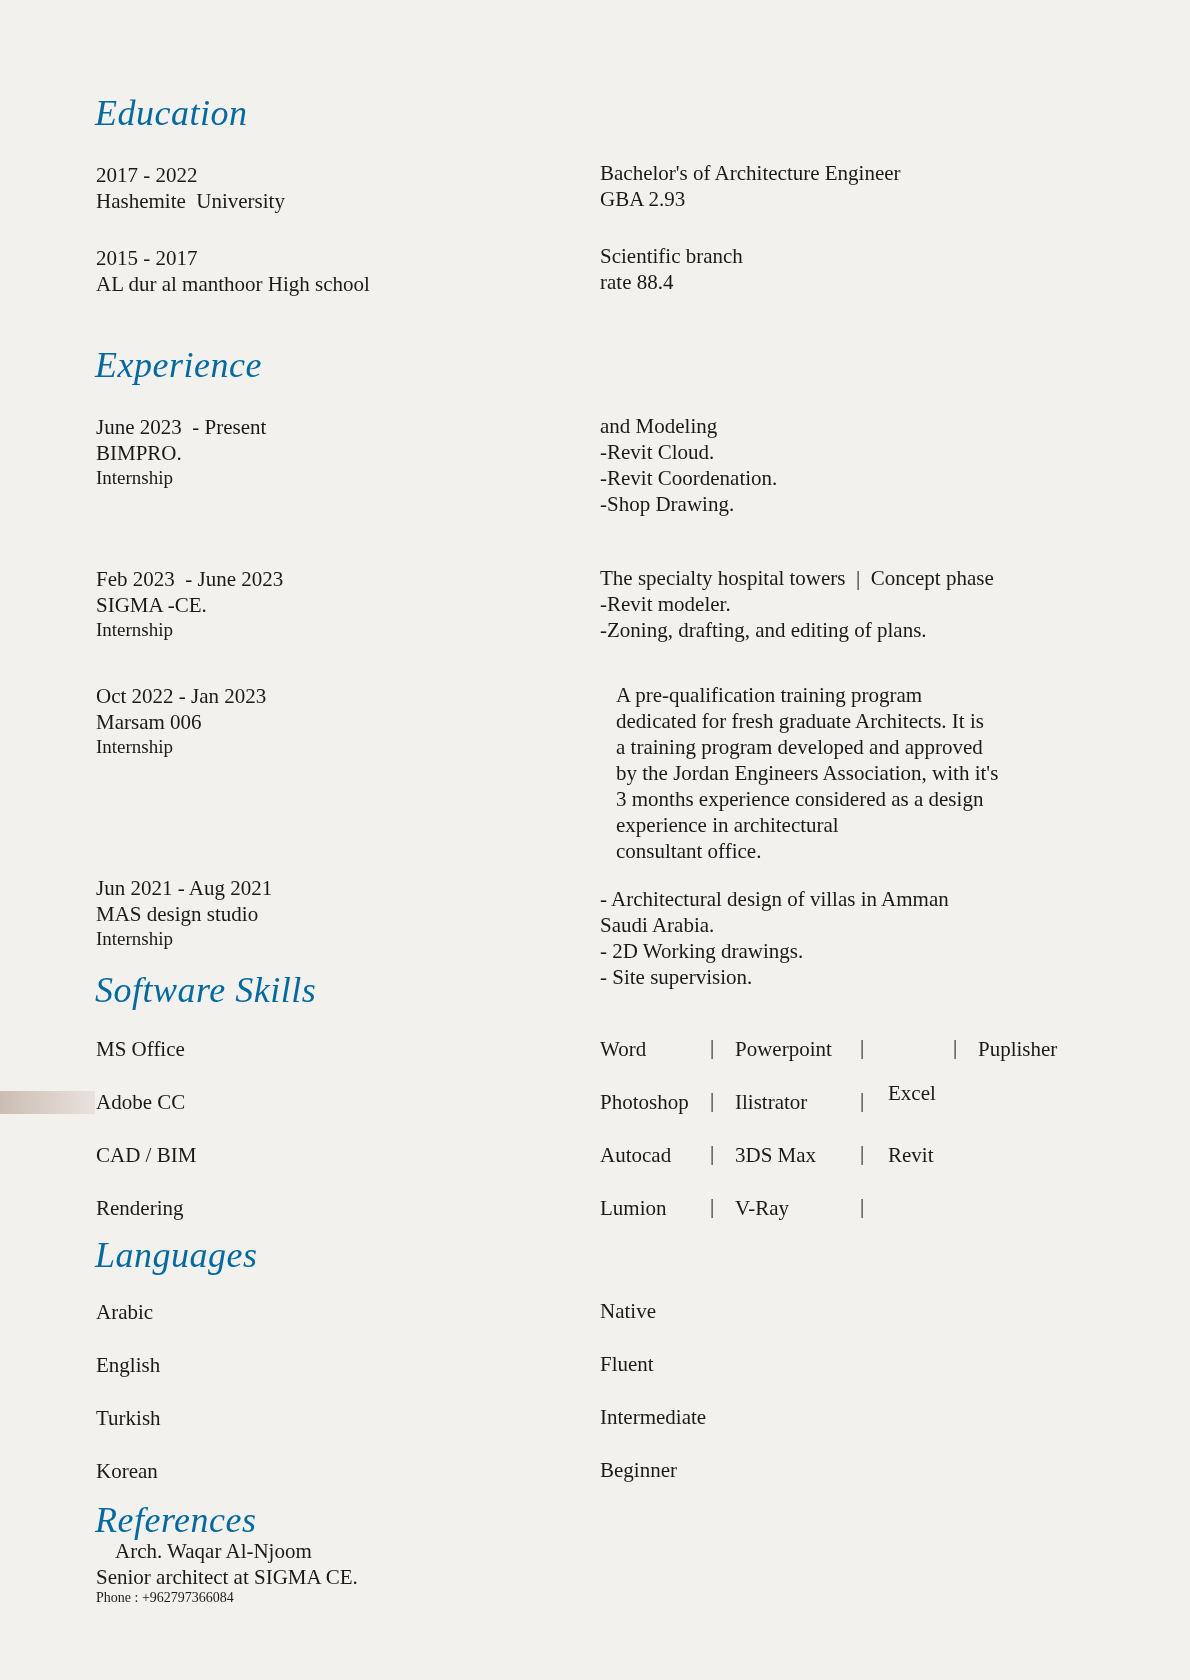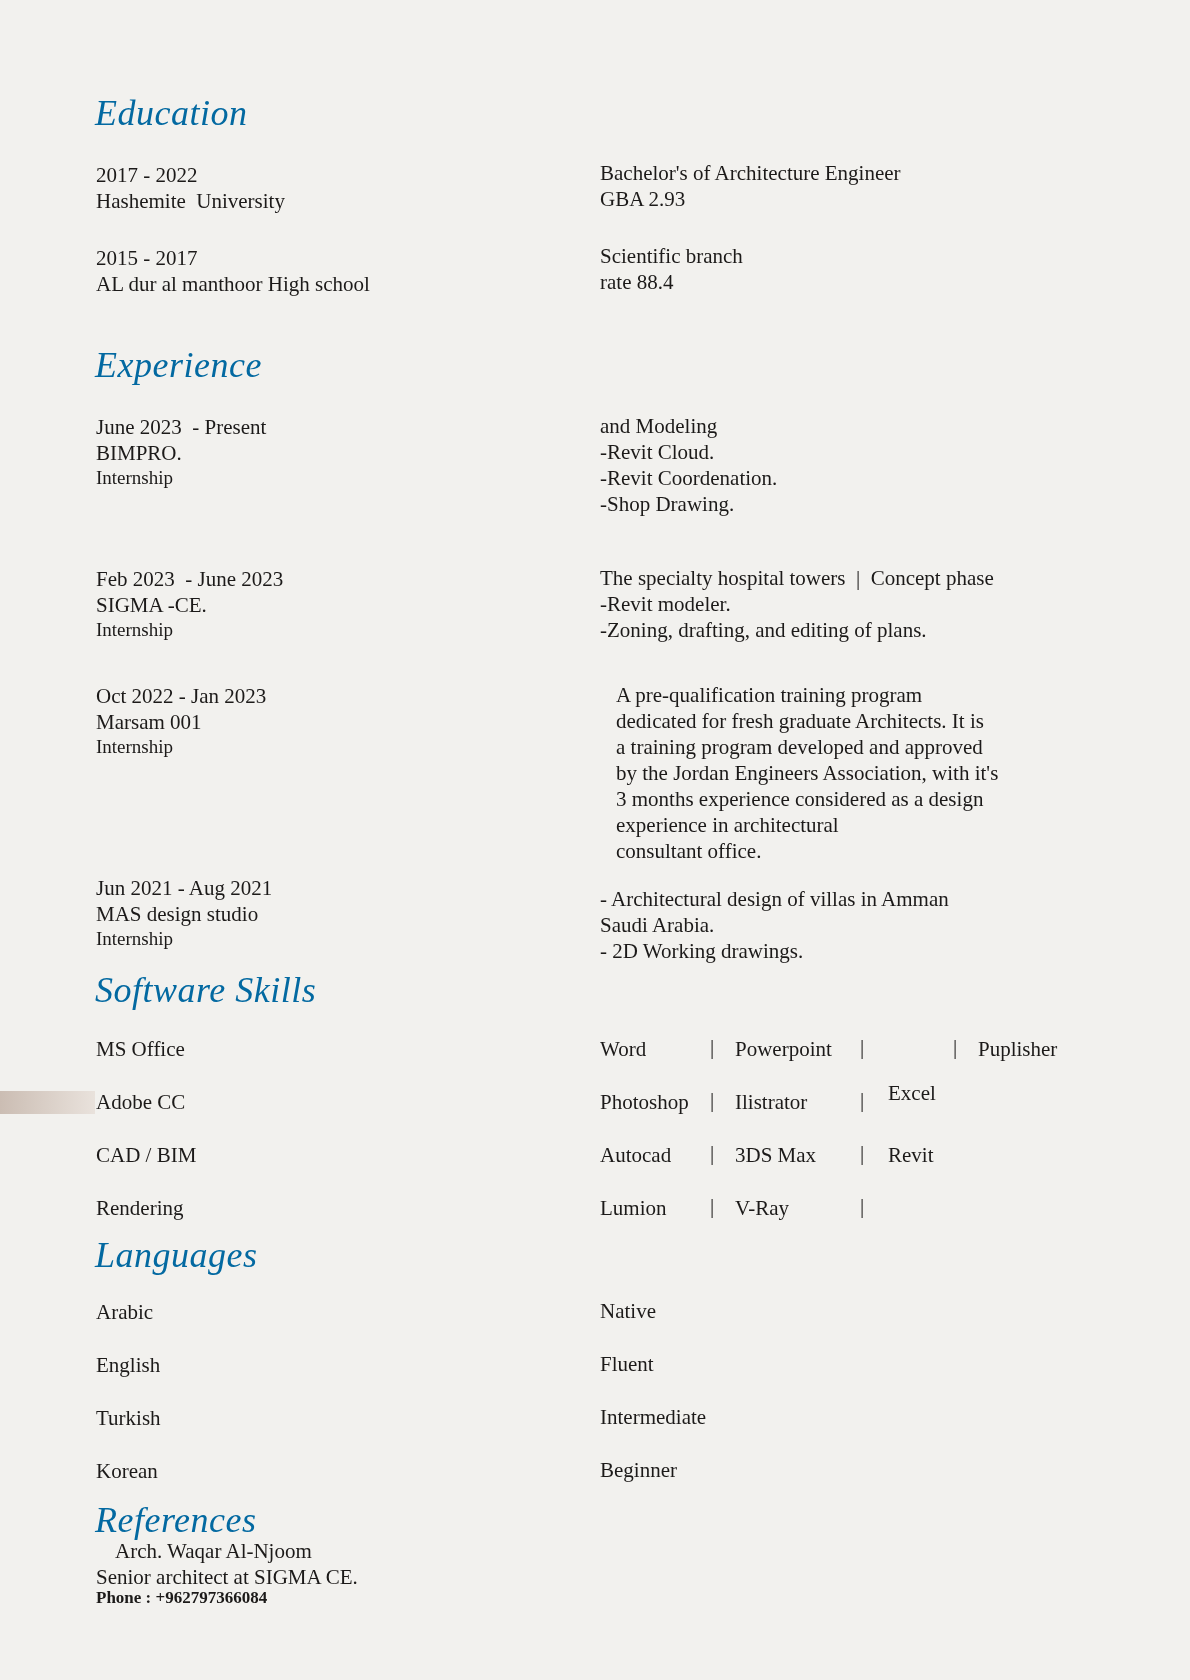--- a/index.html
+++ b/index.html
@@ -10,21 +10,21 @@
     color: #1c1a19;
   }
   .abs { position: absolute; }
   .heading {
     font-family: "Liberation Serif", serif;
     font-style: italic; color: #0369a1; font-size: 36px; letter-spacing: 0.5px;
     line-height: 1;
   }
   .txt { font-size: 21px; line-height: 26px; white-space: pre; }
   .small { font-size: 19px; line-height: 24px; }
-  .tiny { font-size: 17px; line-height: 20px; font-weight: bold; }
+  .tiny { font-size: 14px; line-height: 20px; }
   .accent-bar {
     left: 0; top: 1091px; width: 95px; height: 23px;
     background: linear-gradient(to right, #cbbdb3, #e9e2dc);
   }
   .sep { position: absolute; font-size: 21px; line-height: 26px; }
 </style>
 </head>
 <body>
 
 <div class="abs heading" style="left:95px;top:95px;">Education</div>
@@ -59,21 +59,21 @@
   <div class="small">Internship</div>
 </div>
 <div class="abs" style="left:600px;top:565px;">
   <div class="txt">The specialty hospital towers  |  Concept phase</div>
   <div class="txt">-Revit modeler.</div>
   <div class="txt">-Zoning, drafting, and editing of plans.</div>
 </div>
 
 <div class="abs" style="left:96px;top:683px;">
   <div class="txt">Oct 2022 - Jan 2023</div>
-  <div class="txt">Marsam 001</div>
+  <div class="txt">Marsam 006</div>
   <div class="small">Internship</div>
 </div>
 <div class="abs" style="left:600px;top:682px;margin-left:16px;">
   <div class="txt">A pre-qualification training program</div>
   <div class="txt">dedicated for fresh graduate Architects. It is</div>
   <div class="txt">a training program developed and approved</div>
   <div class="txt">by the Jordan Engineers Association, with it's</div>
   <div class="txt">3 months experience considered as a design</div>
   <div class="txt">experience in architectural</div>
   <div class="txt">consultant office.</div>
@@ -81,20 +81,21 @@
 
 <div class="abs" style="left:96px;top:875px;">
   <div class="txt">Jun 2021 - Aug 2021</div>
   <div class="txt">MAS design studio</div>
   <div class="small">Internship</div>
 </div>
 <div class="abs" style="left:600px;top:886px;">
   <div class="txt">- Architectural design of villas in Amman</div>
   <div class="txt">Saudi Arabia.</div>
   <div class="txt">- 2D Working drawings.</div>
+  <div class="txt">- Site supervision.</div>
 </div>
 
 <div class="abs heading" style="left:95px;top:972px;">Software Skills</div>
 
 <div class="abs accent-bar"></div>
 
 <div class="abs txt" style="left:96px;top:1036px;">MS Office</div>
 <div class="abs txt" style="left:600px;top:1036px;">Word</div>
 <div class="sep" style="left:710px;top:1034px;">|</div>
 <div class="abs txt" style="left:735px;top:1036px;">Powerpoint</div>

